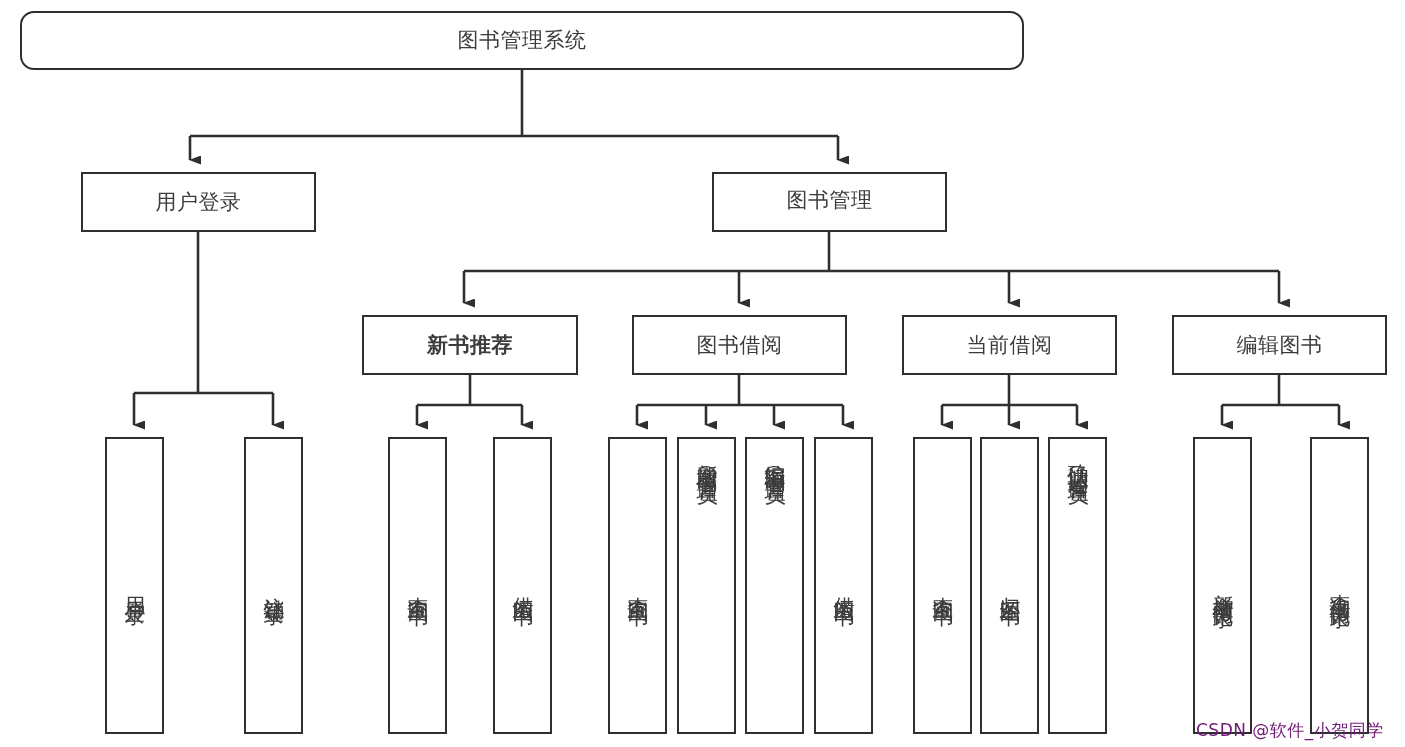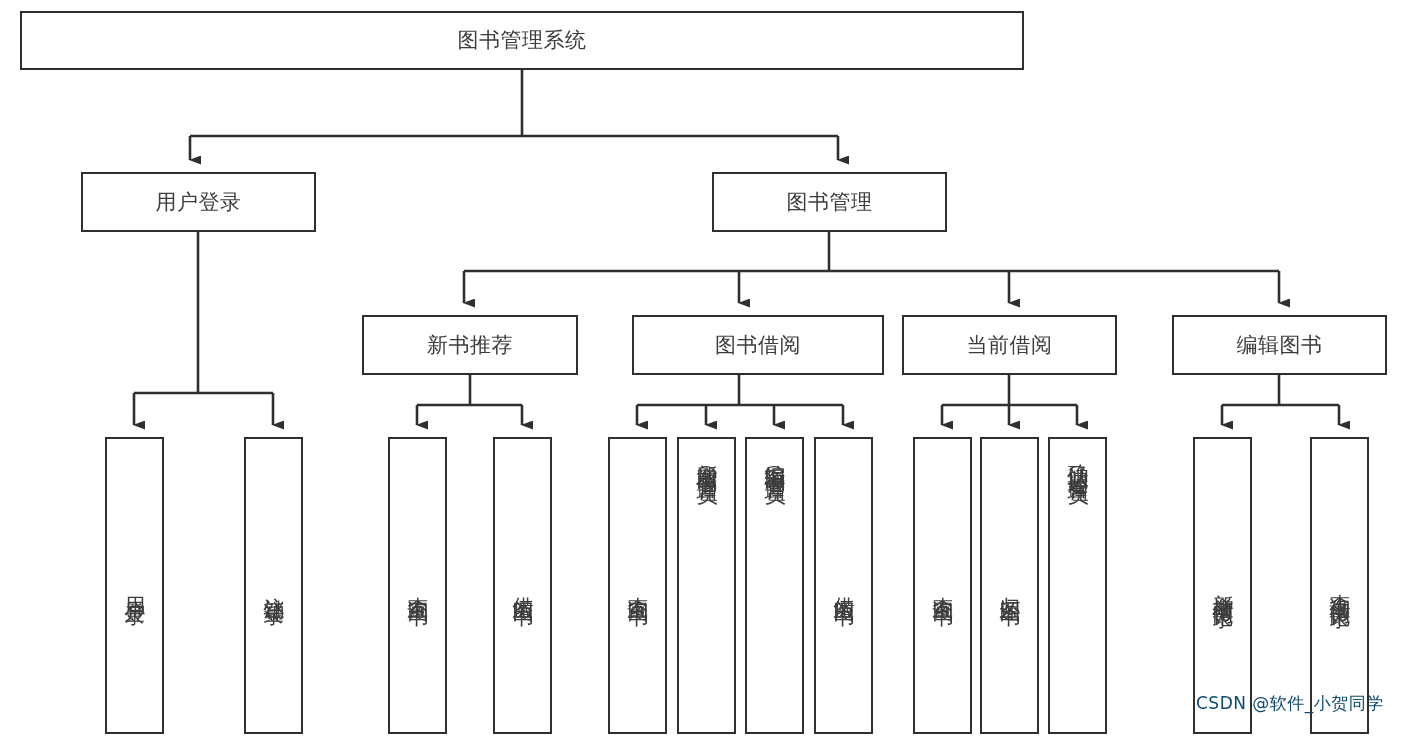--- a/index.html
+++ b/index.html
@@ -49,23 +49,23 @@
     align-items: flex-start;
     padding-top: 8px;
   }
   .node.vertical.centered {
     align-items: center;
     padding-top: 0;
   }
   .watermark {
     position: absolute;
     left: 1196px;
-    top: 692px;
+    top: 719px;
     font-size: 17px;
-    color: #0c4a6e;
+    color: #701a75;
     letter-spacing: 0.5px;
     white-space: nowrap;
     z-index: 5;
   }
 </style>
 </head>
 <body>
 
 <div id="canvas">
 
@@ -112,35 +112,35 @@
       <path d="M1009,405 L1009,425" marker-end="url(#arrow)"></path>
       <path d="M1077,405 L1077,425" marker-end="url(#arrow)"></path>
 
       <path d="M1279,375 L1279,405"></path>
       <path d="M1222,405 L1339,405"></path>
       <path d="M1222,405 L1222,425" marker-end="url(#arrow)"></path>
       <path d="M1339,405 L1339,425" marker-end="url(#arrow)"></path>
     </g>
   </svg>
 
-  <div class="node" style="left:20px; top:11px; width:1004px; height:59px;">
+  <div class="node" style="left:20px; top:11px; width:1004px; height:59px;border-radius:14px;">
     <span class="node-label">图书管理系统</span>
   </div>
 
   <div class="node" style="left:81px; top:172px; width:235px; height:60px;">
     <span class="node-label">用户登录</span>
   </div>
-  <div class="node" style="left:712px; top:172px; width:235px; height:60px;">
+  <div class="node" style="left:712px; top:172px; width:235px; height:60px;font-family:Liberation Mono, monospace;">
     <span class="node-label">图书管理</span>
   </div>
 
-  <div class="node" style="left:362px; top:315px; width:216px; height:60px;">
+  <div class="node" style="left:362px; top:315px; width:216px; height:60px;font-weight:bold;">
     <span class="node-label">新书推荐</span>
   </div>
-  <div class="node" style="left:632px; top:315px; width:252px; height:60px;">
+  <div class="node" style="left:632px; top:315px; width:215px; height:60px;">
     <span class="node-label">图书借阅</span>
   </div>
   <div class="node" style="left:902px; top:315px; width:215px; height:60px;justify-content:center;">
     <span class="node-label">当前借阅</span>
   </div>
   <div class="node" style="left:1172px; top:315px; width:215px; height:60px;">
     <span class="node-label">编辑图书</span>
   </div>
 
   <div class="node vertical centered" style="left:105px; top:437px; width:59px; height:297px;">

